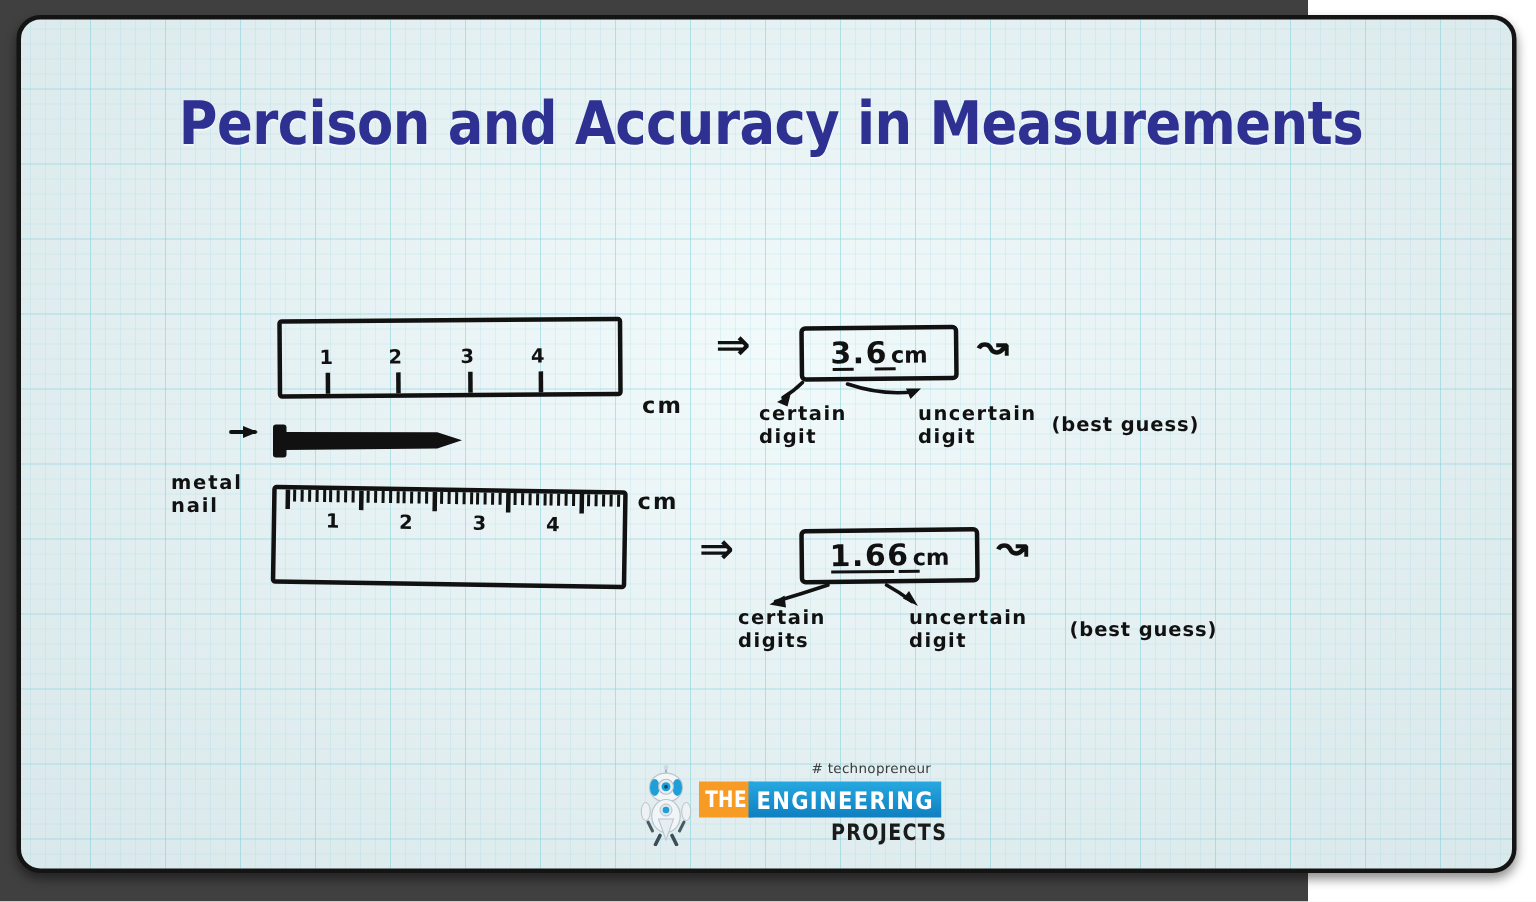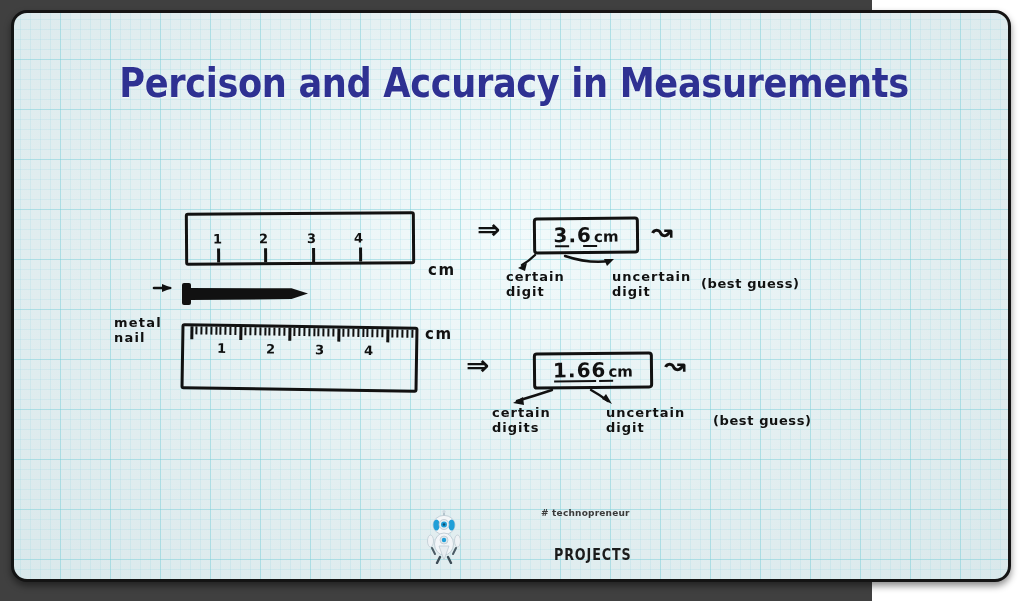--- a/index.html
+++ b/index.html
@@ -230,21 +230,21 @@
     top: 2px;
     width: 42px;
     height: 54px;
   }
   #logo-tag {
     position: absolute;
     left: 118px;
     top: 0px;
     font-family: "DejaVu Sans", sans-serif;
     font-size: 9px;
-    font-weight: bold;
+    font-weight: normal;
     color: #3a3a3a;
     letter-spacing: 0.2px;
   }
   #logo-bar {
     position: absolute;
     left: 43px;
     top: 13px;
     height: 24px;
     display: flex;
     align-items: stretch;
@@ -455,18 +455,22 @@
         <ellipse cx="7.5" cy="31" rx="3" ry="6" fill="#eef2f5" stroke="#b9c6cf" stroke-width="0.7"></ellipse>
         <ellipse cx="34.5" cy="31" rx="3" ry="6" fill="#eef2f5" stroke="#b9c6cf" stroke-width="0.7"></ellipse>
         <path d="M9 38 L12 44" stroke="#4a5a64" stroke-width="2" stroke-linecap="round"></path>
         <path d="M33 38 L30 44" stroke="#4a5a64" stroke-width="2" stroke-linecap="round"></path>
         <path d="M17 47 L14 53" stroke="#3d4d57" stroke-width="2.4" stroke-linecap="round"></path>
         <path d="M25 47 L28 53" stroke="#3d4d57" stroke-width="2.4" stroke-linecap="round"></path>
       </svg>
 
       <div id="logo-tag"># technopreneur</div>
 
+      <div id="logo-bar">
+        <div id="logo-the">THE</div>
+        <div id="logo-engineering">ENGINEERING</div>
+      </div>
 
       <div id="logo-projects">PROJECTS</div>
     </div>
 
   </div>
 </div>
 
 </body></html>

